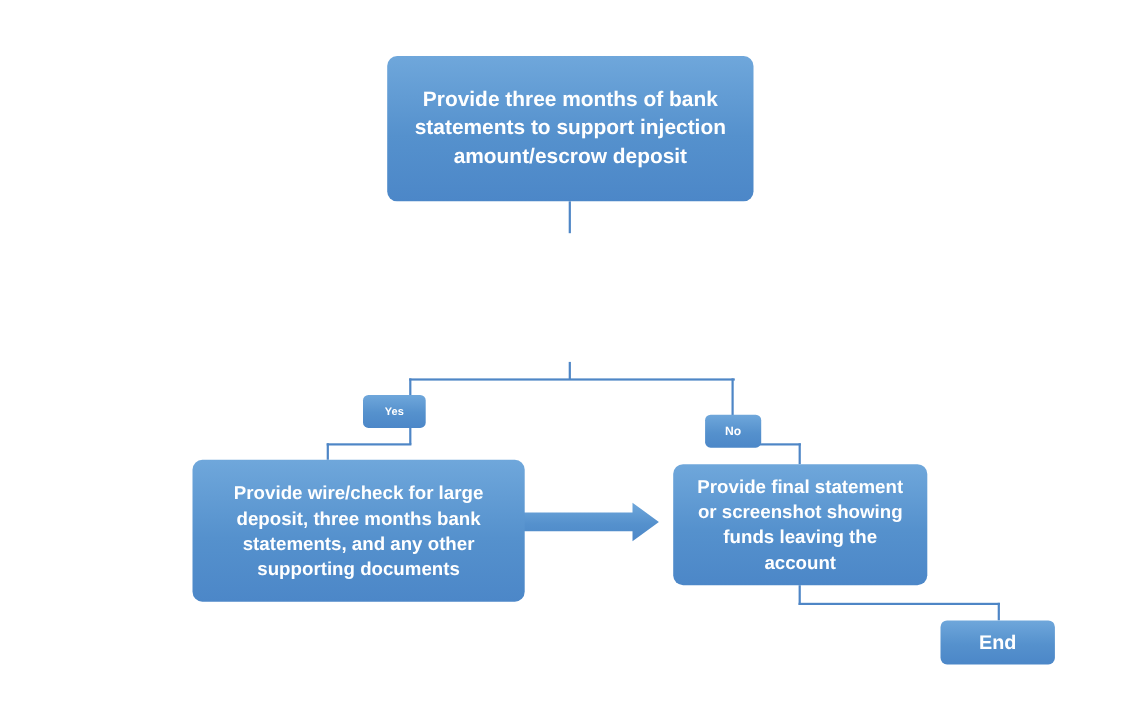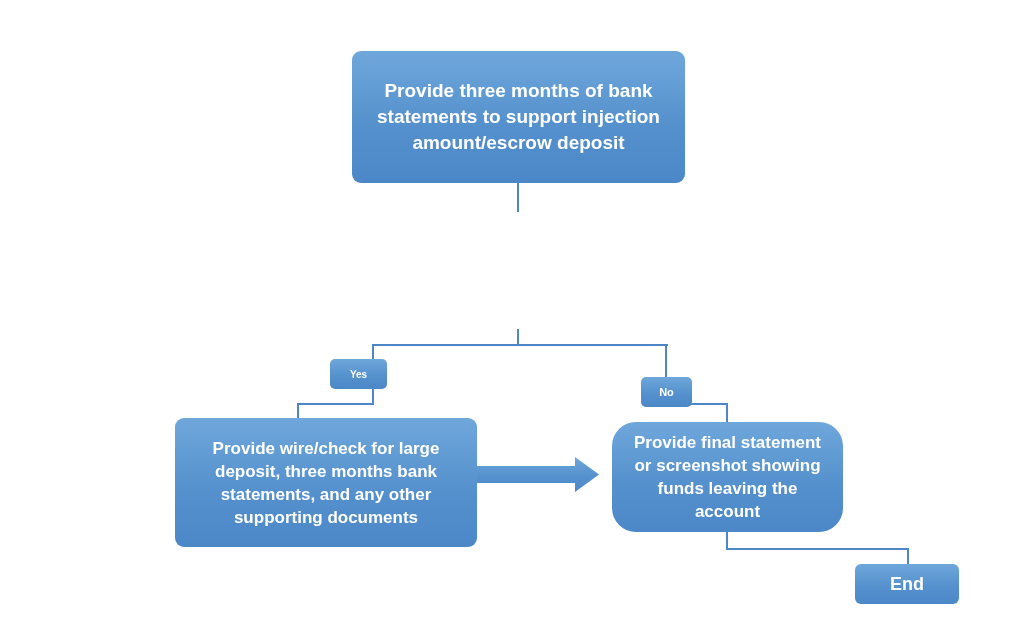--- a/index.html
+++ b/index.html
@@ -34,21 +34,21 @@
     background: linear-gradient(180deg, #6fa7db 0%, #5591cd 55%, #4c87c8 100%);
     border-radius: 9px;
     white-space: pre-line;
     box-sizing: border-box;
   }
   .node-start    { left: 352px; top: 51px;  width: 333px; height: 132px; font-size: 19px; line-height: 26px; }
   .node-decision { left: 411px; top: 212px; width: 218px; height: 117px; font-size: 18px; line-height: 25px; }
   .node-yes      { left: 330px; top: 359px; width: 57px;  height: 30px;  font-size: 10px; border-radius: 5px; }
   .node-no       { left: 641px; top: 377px; width: 51px;  height: 30px;  font-size: 11px; border-radius: 5px; }
   .node-yes-action { left: 150px; top: 418px; width: 302px; height: 129px; font-size: 17px; line-height: 23px; margin-left: 25px; }
-  .node-no-action  { left: 612px; top: 422px; width: 231px; height: 110px; font-size: 17px; line-height: 23px; border-radius: 24px; }
+  .node-no-action  { left: 612px; top: 422px; width: 231px; height: 110px; font-size: 17px; line-height: 23px; }
   .node-end      { left: 855px; top: 564px; width: 104px; height: 40px;  font-size: 18px; border-radius: 6px; }
 
   .block-arrow {
     position: absolute;
     left: 459px;
     top: 456px;
     width: 141px;
     height: 37px;
     z-index: 2;
   }

